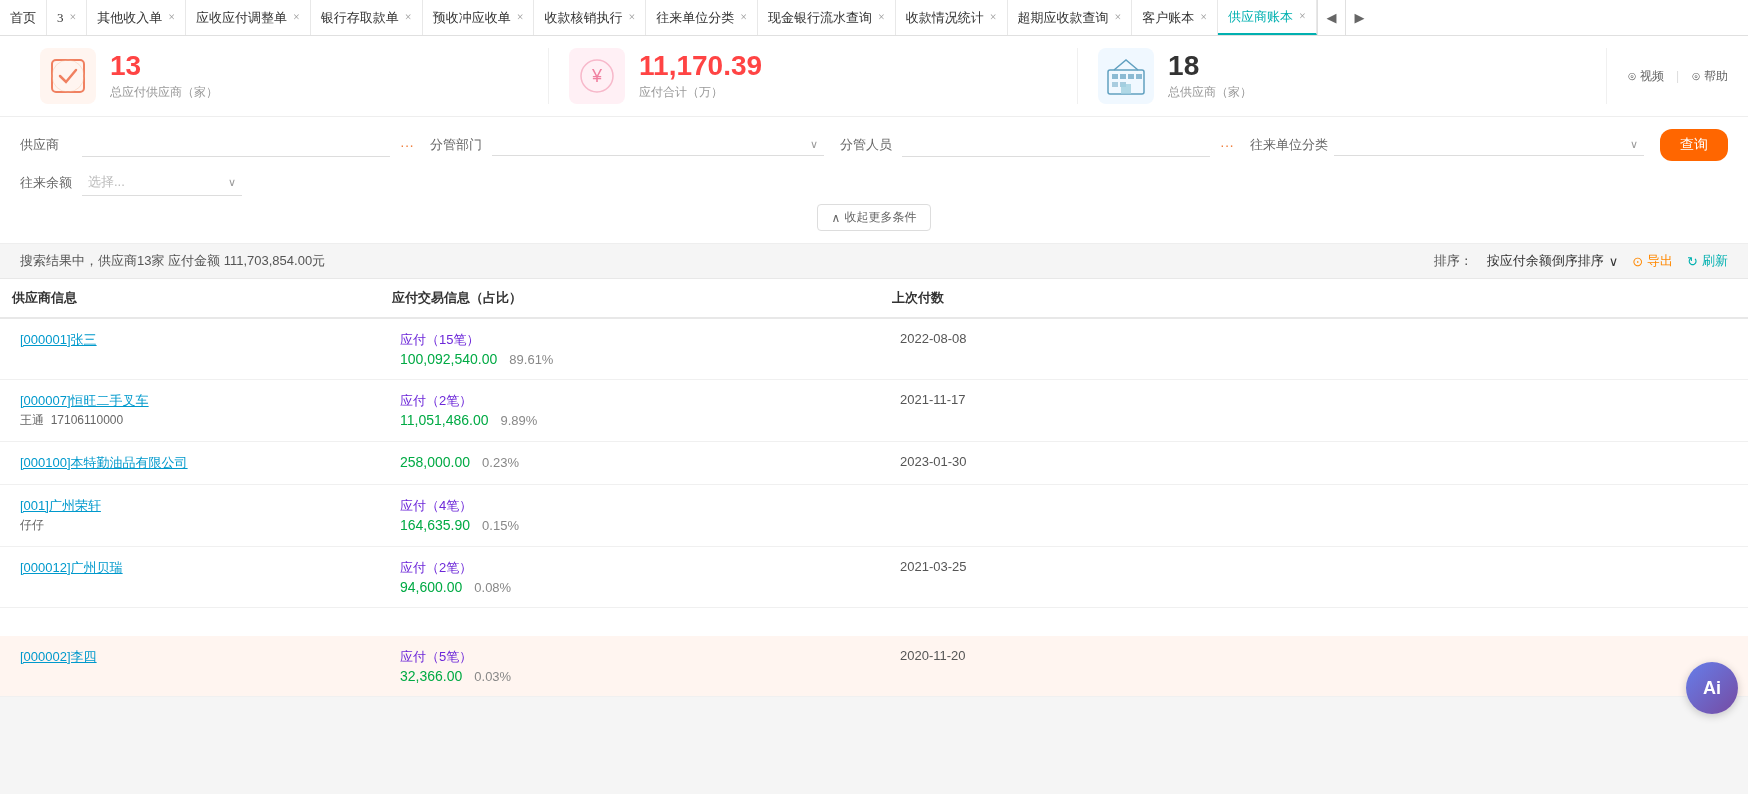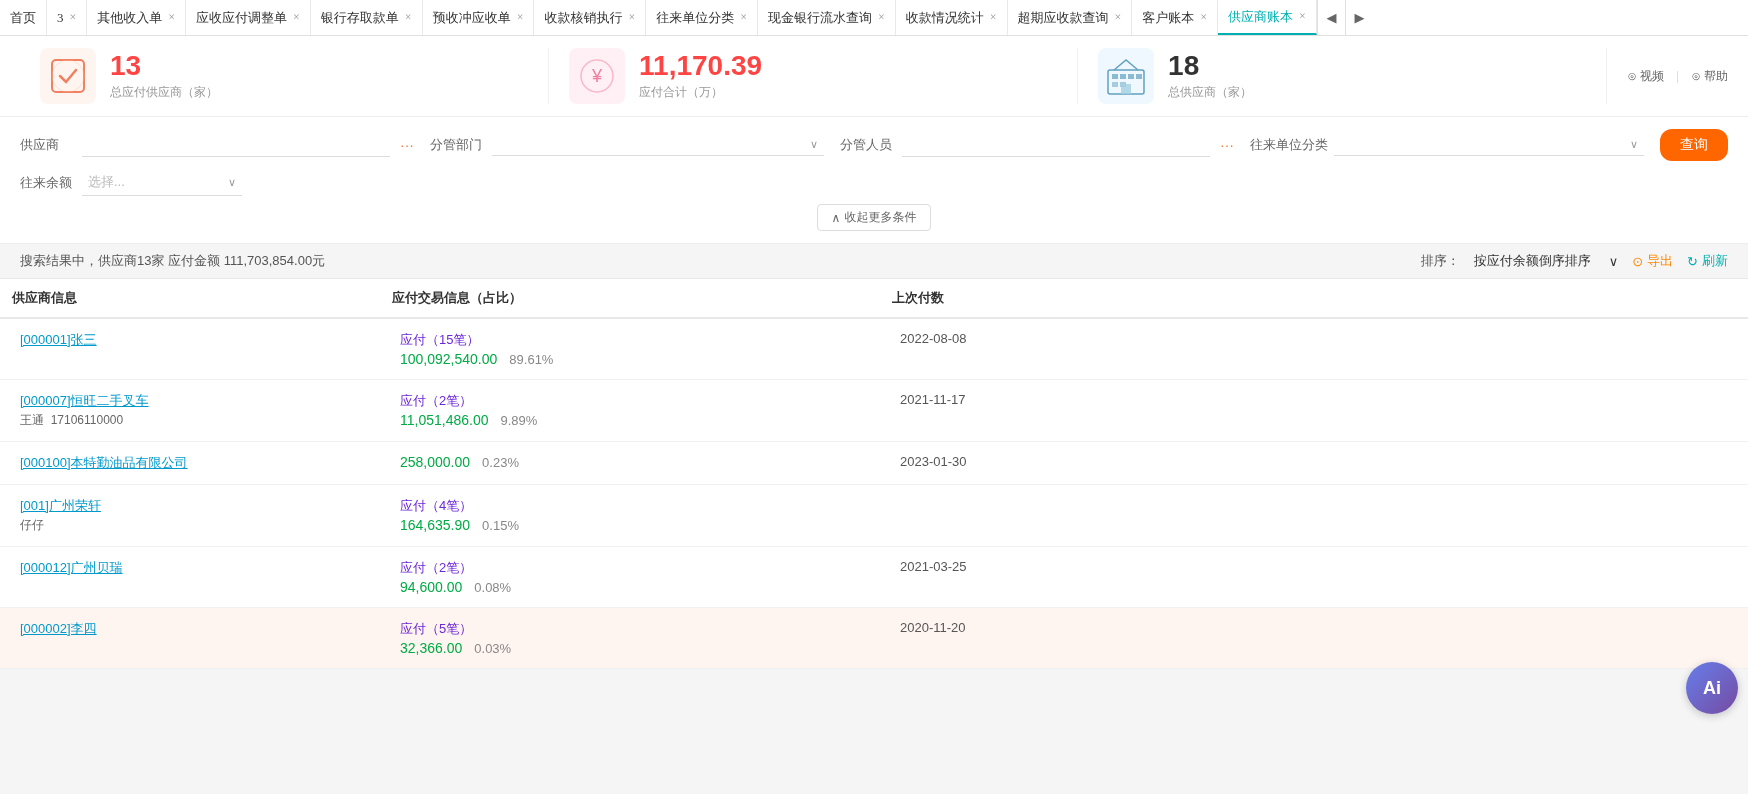--- a/index.html
+++ b/index.html
@@ -193,21 +193,21 @@
       gap: 14px;
       font-size: 13px;
       color: #555;
     }
     .sort-label { color: #555; }
     .sort-value {
       color: #333;
       cursor: pointer;
       display: flex;
       align-items: center;
-      gap: 18px;
+      gap: 5px;
     }
     .action-btn {
       display: flex;
       align-items: center;
       gap: 4px;
       color: #ff8800;
       cursor: pointer;
     }
     .refresh-btn {
       display: flex;
@@ -235,21 +235,21 @@
     .col-lastpay { flex: 1; }
 
     .table-row {
       display: flex;
       padding: 12px 20px;
       border-bottom: 1px solid #f0f0f0;
       align-items: flex-start;
       background: #fff;
       cursor: pointer;
     }
-    .table-row.highlighted { background: #fff5f0; }
+    .table-row.highlighted { background: #fff5f0; margin-top: 28px; }
 
     .supplier-name {
       color: #0099cc;
       text-decoration: underline;
       cursor: pointer;
       font-size: 13px;
     }
     .supplier-contact {
       color: #666;
       font-size: 12px;

